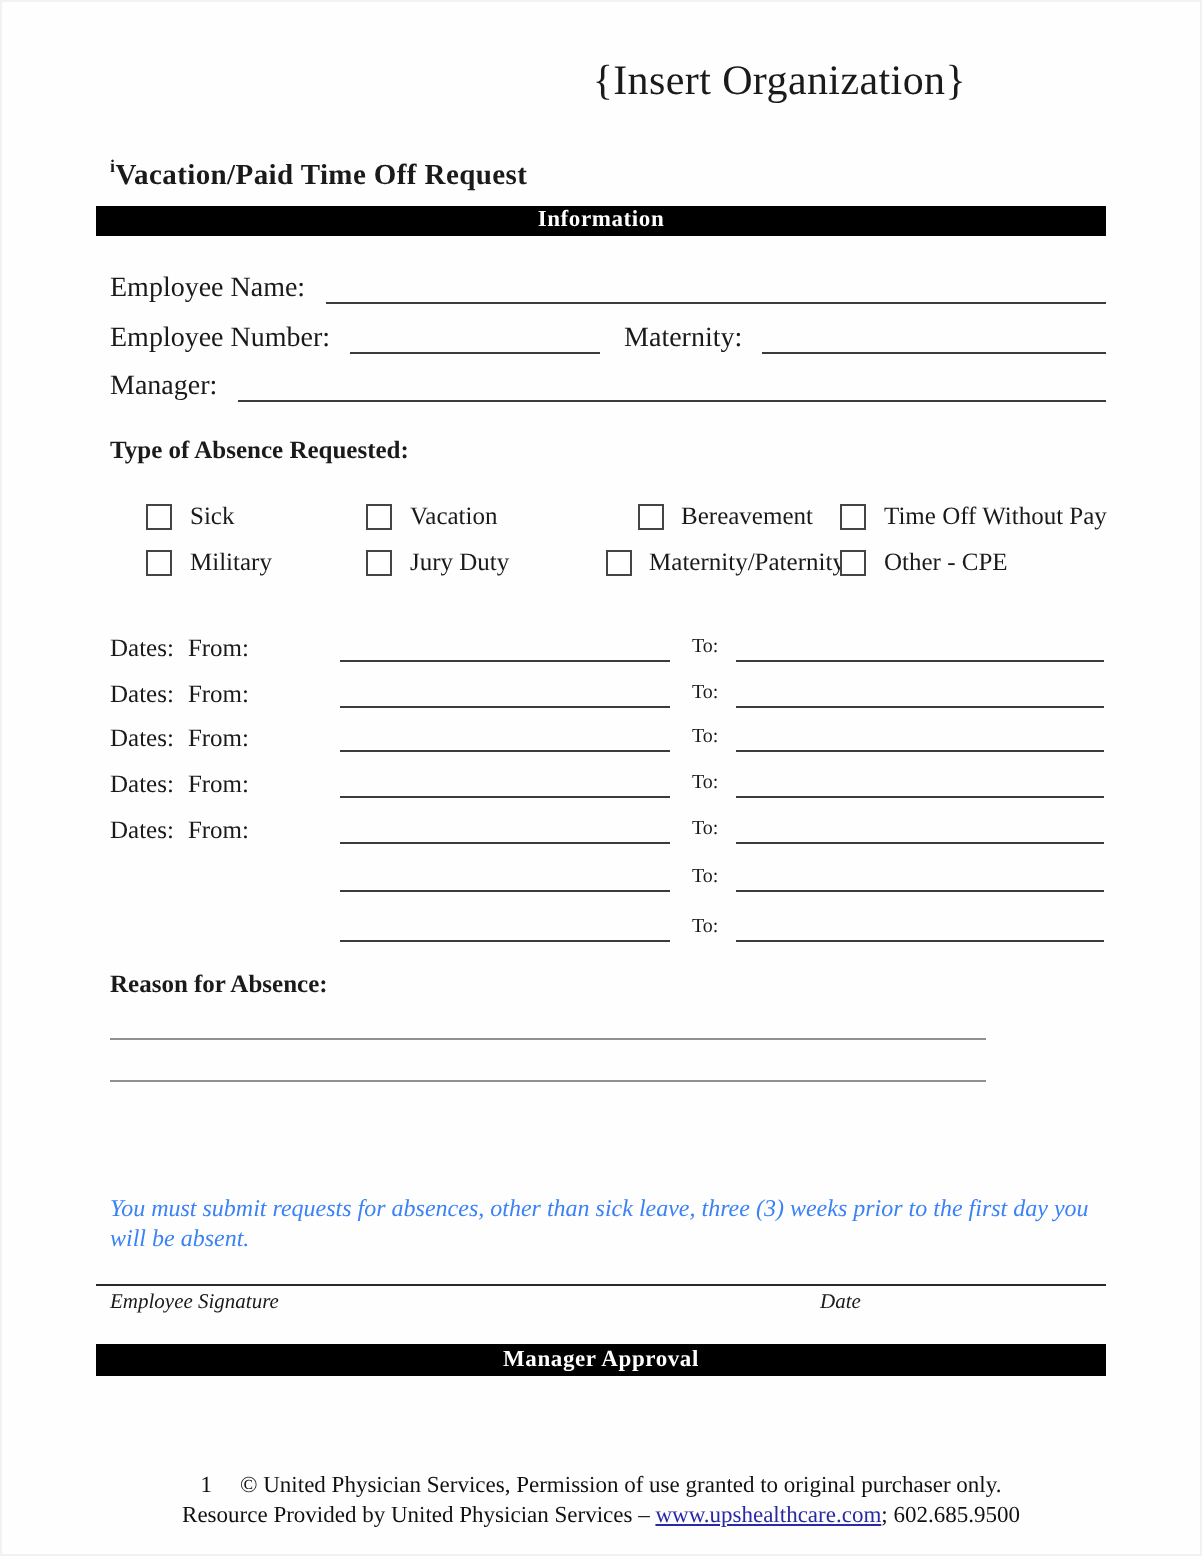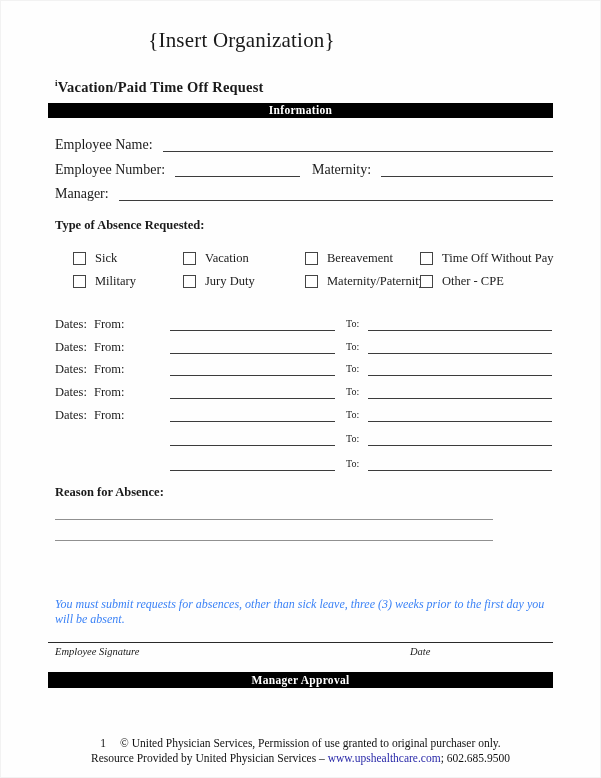--- a/index.html
+++ b/index.html
@@ -8,21 +8,21 @@
     background:#fefefe;
     font-family:"Liberation Serif", serif;
     color:#1a1a1a;
     box-shadow: inset 0 0 0 1px #f2f2f2;
     overflow:hidden;
   }
   .abs { position:absolute; }
 
   .org-title {
     top:28px; left:0; width:483px;
-    text-align:center; font-size:21px; letter-spacing:0.2px;
+    text-align:right; font-size:21px; letter-spacing:0.2px;
   }
 
   .form-title {
     top:78px; left:55px; font-size:14.5px; font-weight:bold; letter-spacing:0.2px;
   }
   .form-title sup { font-size:9px; font-weight:bold; }
 
   .black-bar {
     left:48px; width:505px; height:15px; background:#000;
     color:#fff; font-weight:bold; font-size:11.5px;
@@ -40,21 +40,21 @@
 
   .cb-row { left:73px; right:40px; display:flex; align-items:center; height:14px; }
   .cb-cell { display:flex; align-items:center; }
   .cb-cell .box {
     width:11px; height:11px; border:1px solid #444; background:#fff;
     flex:0 0 auto;
   }
   .cb-cell .cb-lbl { font-size:12.5px; margin-left:9px; white-space:nowrap; }
   .cb-c1 { width:110px; }
   .cb-c2 { width:122px; }
-  .cb-c3 { width:115px; }
+  .cb-c3 { width:115px;justify-content:center; }
 
   .dates-block { left:55px; right:49px; top:308px; }
   .date-row { display:flex; align-items:flex-end; height:22.8px; }
   .date-lblwrap { width:115px; font-size:12.5px; line-height:14px; white-space:nowrap; }
   .date-lblwrap .from { margin-left:7px; }
   .from-line { width:165px; }
   .to-lbl { font-size:10px; line-height:14px; margin-left:11px; }
   .to-line { flex:1 1 auto; margin-left:9px; }
 
   .gray-line { left:55px; width:438px; border-top:1px solid #909090; height:0; }
@@ -64,21 +64,21 @@
   }
 
   .sig-line { left:48px; width:505px; border-top:1.4px solid #2a2a2a; height:0; }
   .sig-lbl { font-size:10.5px; font-style:italic; }
 
   .footer {
     left:0; width:601px; text-align:center; font-size:11.5px; color:#111;
     line-height:15px;
   }
   .footer .fnum { margin-right:14px; }
-  .footer a.link { cursor:pointer; }
+  .footer a.link { text-decoration:underline; cursor:pointer; }
 </style>
 </head>
 <body>
 
 <div class="page">
 
   <div class="abs org-title">{Insert Organization}</div>
 
   <div class="abs form-title"><sup>i</sup><span>Vacation/Paid Time Off Request</span></div>
 

